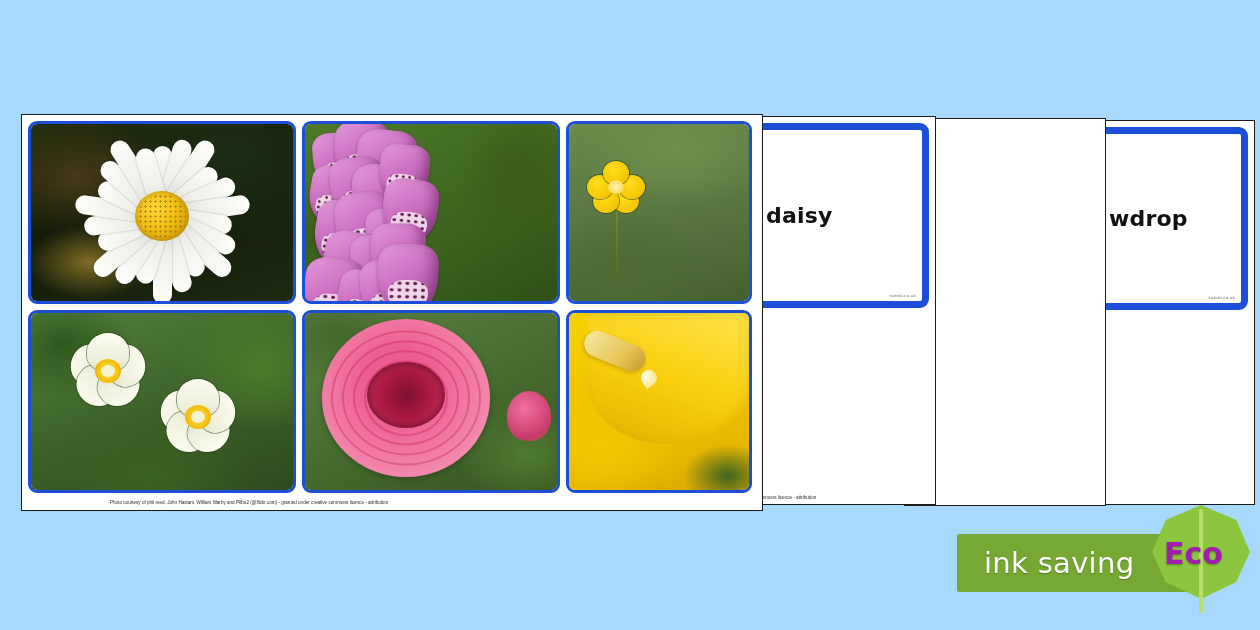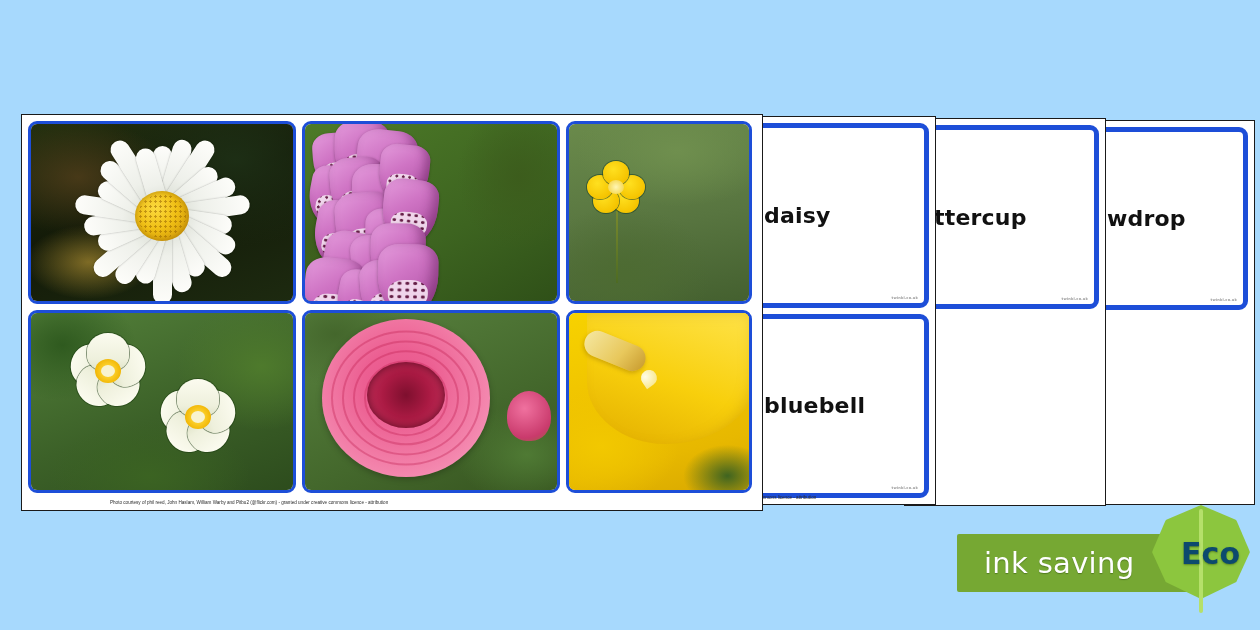--- a/index.html
+++ b/index.html
@@ -28,21 +28,21 @@
 
   
   .grid {
     position: absolute;
     display: grid;
     gap: 6px;
   }
 
   .card {
     background: #ffffff;
-    border: 5px solid #1d4ed8;
+    border: 7px solid #1d4ed8;
     border-radius: 9px;
     position: relative;
     overflow: hidden;
   }
   .card.photo { border-width: 3px; padding: 0; }
 
   .card-word {
     display: flex;
     align-items: center;
     padding-left: 18px;
@@ -285,22 +285,22 @@
   .eco-leaf .vein {
     position:absolute; left: 47px; top: 4px;
     width: 4px; height: 104px;
     background: #b5e06a;
     border-radius: 2px;
   }
   .eco-badge-label {
     position: absolute;
     left: 1164px; top: 536px;
     width: 76px;
-    text-align: right;
-    color: #0c4a6e;
+    text-align: left;
+    color: #a21caf;
     font-size: 30px;
     font-weight: 700;
     font-family: "DejaVu Sans", sans-serif;
     text-shadow: 0 1px 2px rgba(40,70,10,.5);
   }
 </style>
 </head>
 <body>
 
 <div class="stack">
@@ -310,36 +310,28 @@
       <div class="card card-word">
         <span>wdrop</span>
         <span class="wm">twinkl.co.uk</span>
       </div>
       <div></div>
     </div>
   </div>
 
   <div class="sheet sheet-3">
     <div class="grid" style="left:6px; top:6px; width:188px; height:374px; grid-template-columns:1fr; grid-template-rows:1fr 1fr;">
-      <div class="card card-word">
-        <span>ttercup</span>
-        <span class="wm">twinkl.co.uk</span>
-      </div>
     </div>
     <div class="attrib" style="left:10px; bottom:4px;">bution</div>
   </div>
 
   <div class="sheet sheet-2">
     <div class="grid" style="left:6px; top:6px; width:188px; height:375px; grid-template-columns:1fr; grid-template-rows:1fr 1fr;">
       <div class="card card-word">
         <span>daisy</span>
-        <span class="wm">twinkl.co.uk</span>
-      </div>
-      <div class="card card-word">
-        <span>bluebell</span>
         <span class="wm">twinkl.co.uk</span>
       </div>
     </div>
     <div class="attrib" style="left:8px; bottom:4px;">eative commons licence - attribution</div>
   </div>
 
   <div class="sheet sheet-1">
     <div class="grid" style="left:6px; top:6px; width:728px; height:372px; grid-template-columns:268px 258px 186px; grid-template-rows:1fr 1fr;">
 
       <div class="card photo">

